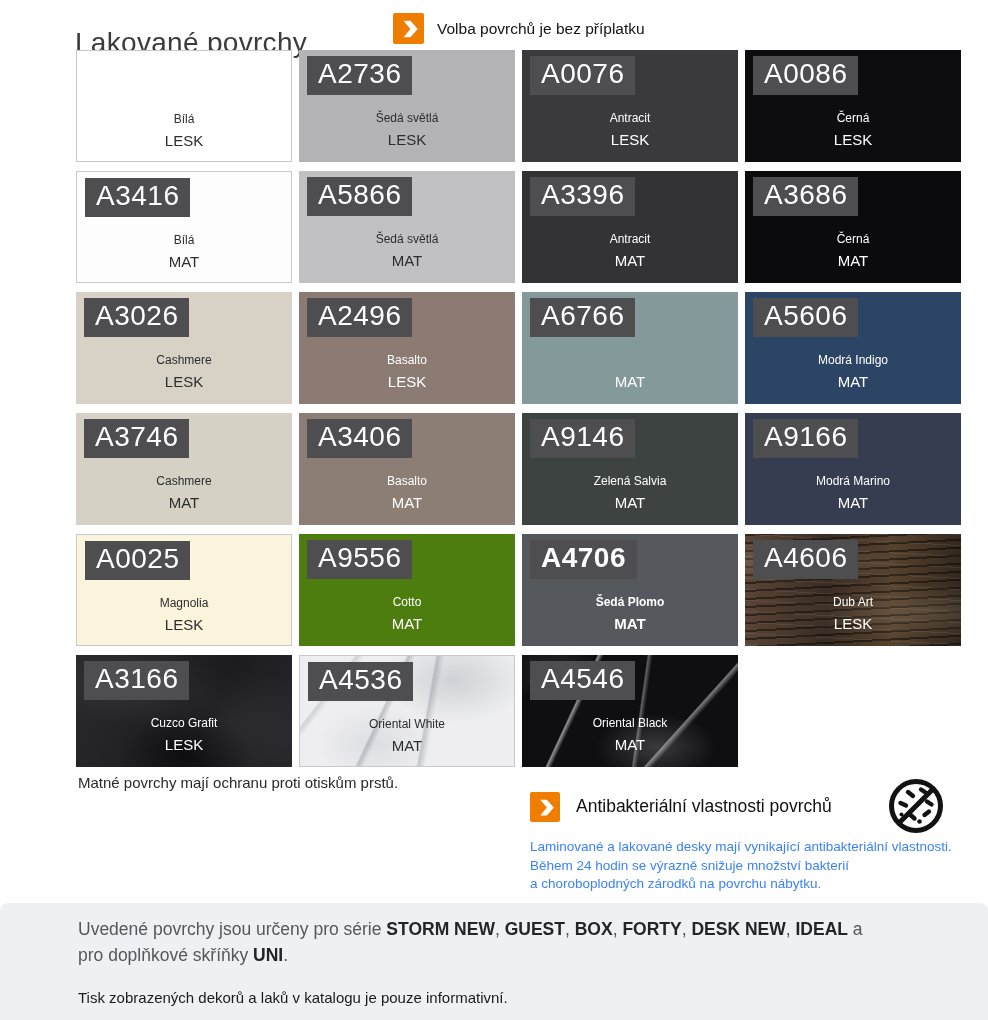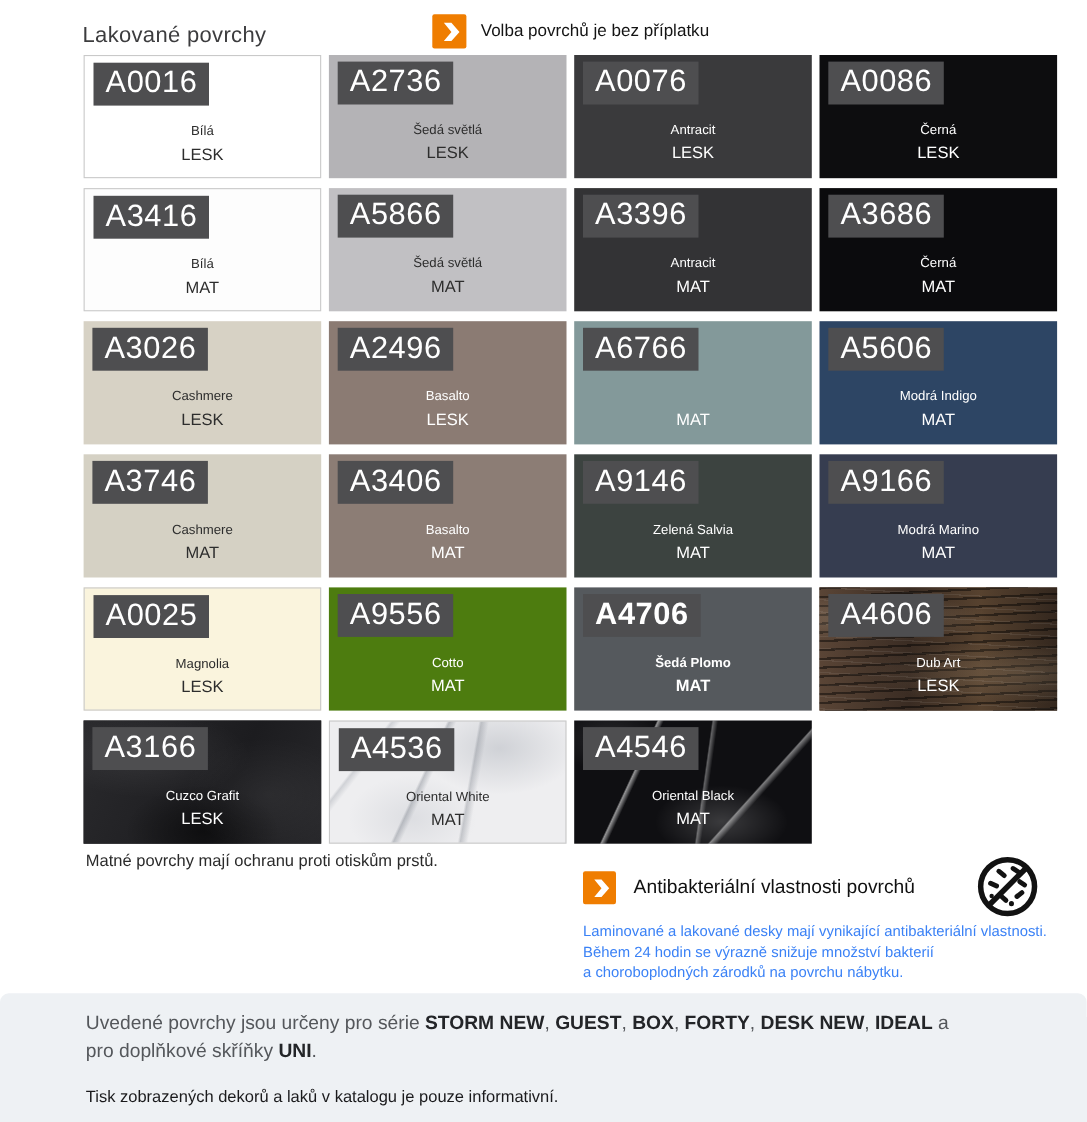--- a/index.html
+++ b/index.html
@@ -1,21 +1,21 @@
 <!DOCTYPE html>
 <html><head>
 <meta charset="utf-8">
 <style>
   html,body{margin:0;padding:0;}
   body{
     width:988px;height:1020px;position:relative;background:#ffffff;
     font-family:"Liberation Sans", sans-serif;overflow:hidden;
   }
   .page-title{
-    position:absolute;left:75px;top:8px;font-size:20px;font-weight:300;
+    position:absolute;left:75px;top:8px;font-size:28px;font-weight:300;
     color:#3c3c3e;letter-spacing:0.3px;
   }
   .header-note{position:absolute;left:393px;top:13px;display:flex;align-items:center;gap:13px;}
   .chevron-box{
     width:31px;height:31px;border-radius:2px;display:flex;align-items:center;
     justify-content:center;flex:0 0 auto;
   }
   .chevron-box svg{display:block;}
   .note-text{font-size:15.5px;color:#141414;}
 
@@ -96,21 +96,20 @@
   <span class="chevron-box" style="background: rgb(239, 125, 0);">
     <svg width="22" height="22" viewBox="0 0 24 24">
       <polygon points="6,3 13.5,3 21.5,12 13.5,21 6,21 13.5,12" fill="#ffffff"></polygon>
     </svg>
   </span>
   <span class="note-text">Volba povrchů je bez příplatku</span>
 </div>
 
 <div class="grid">
   <div class="swatch bordered" style="background: rgb(255, 255, 255); color: rgb(45, 45, 45);">
-    <span class="badge">A0016</span>
     <span class="sw-name">Bílá</span>
     <span class="sw-finish">LESK</span>
   </div>
 
   <div class="swatch" style="background: rgb(180, 179, 182); color: rgb(45, 45, 45);">
     <span class="badge">A2736</span>
     <span class="sw-name">Šedá světlá</span>
     <span class="sw-finish">LESK</span>
   </div>
 

